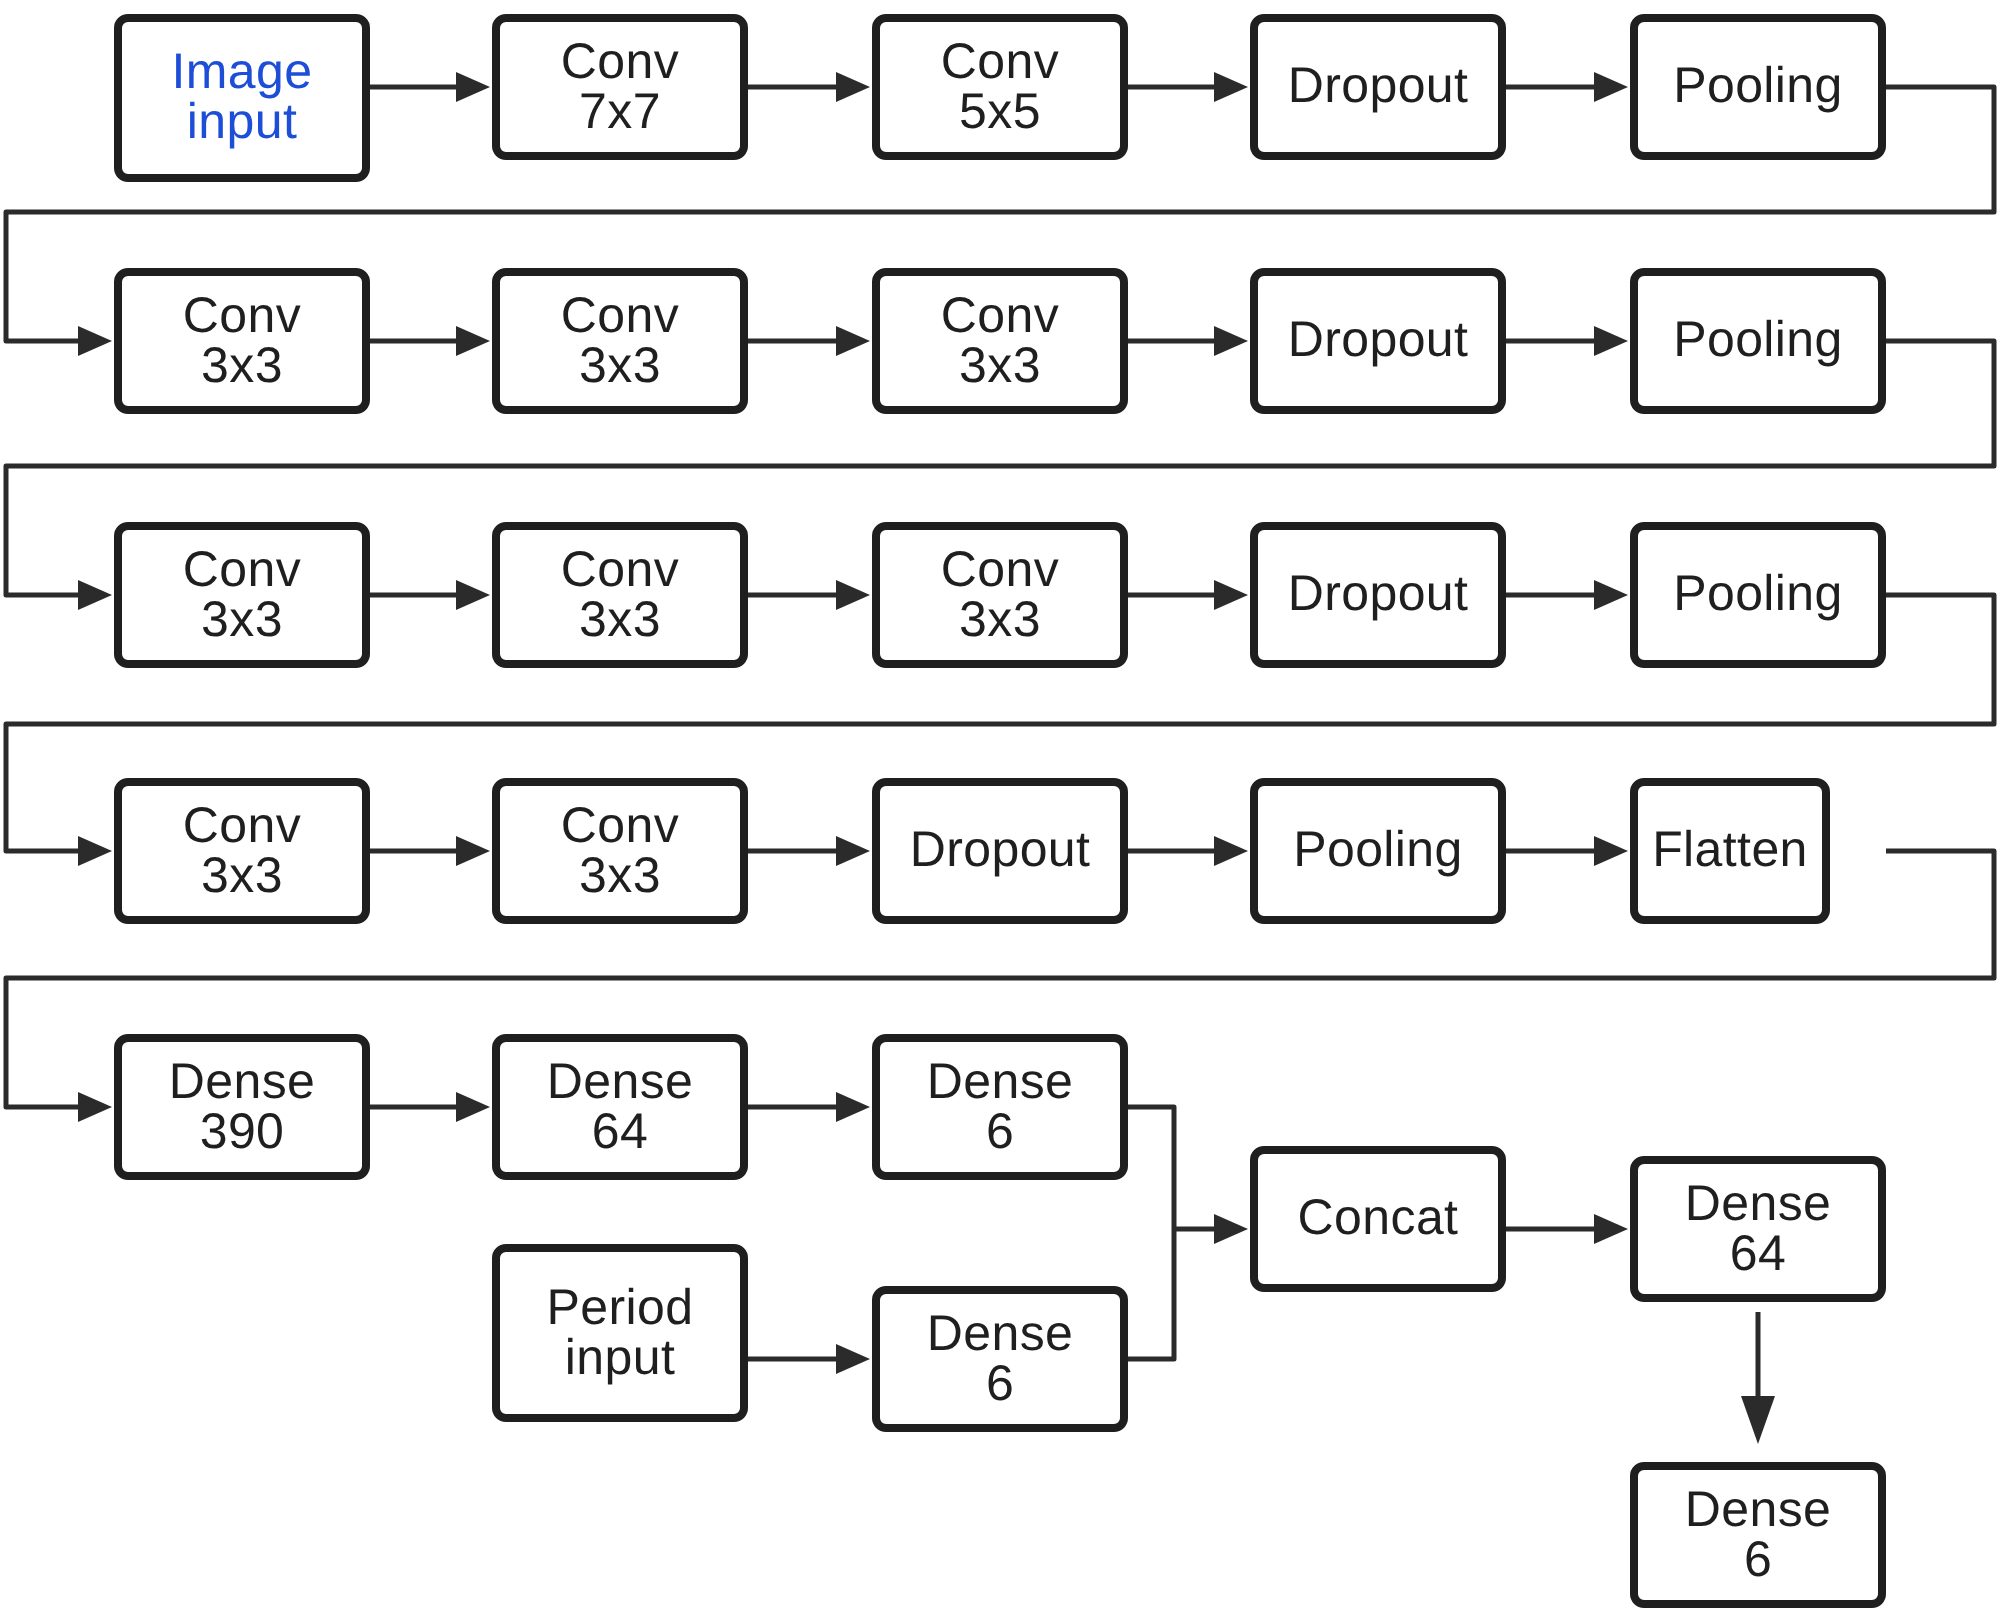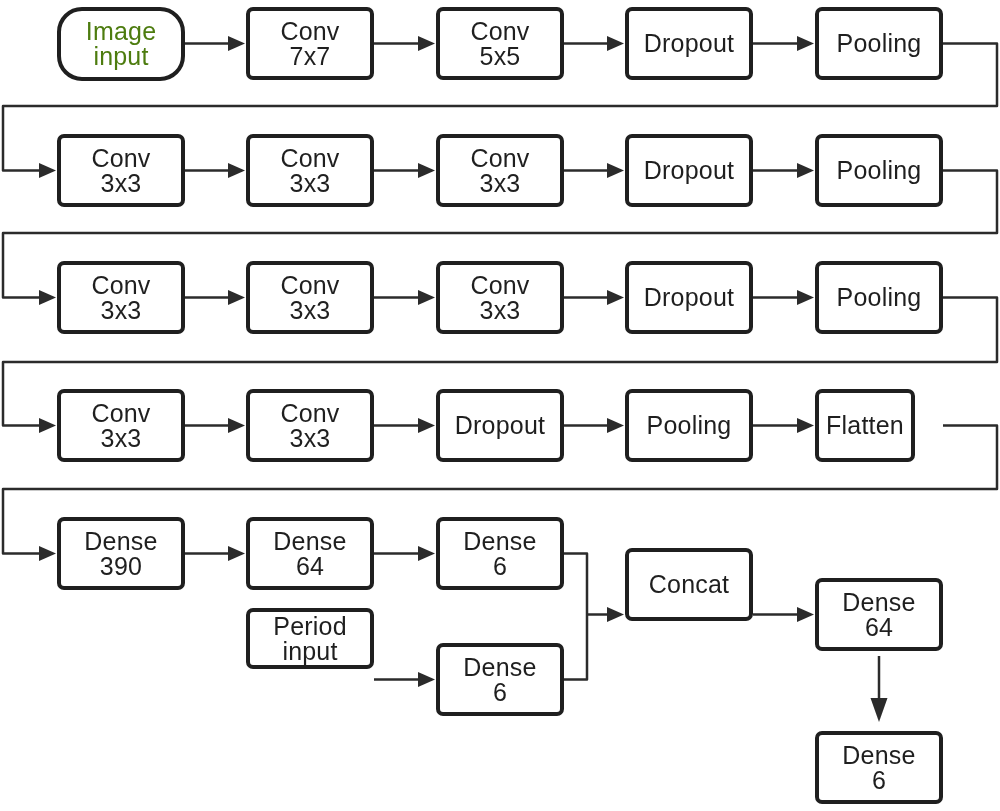--- a/index.html
+++ b/index.html
@@ -148,21 +148,21 @@
       </g>
       <g>
         <path d="M 753 614.5 H 800" fill="none" stroke="#2b2b2b" stroke-width="2.5" stroke-linejoin="round"></path>
         <polygon points="814,614.5 797,607 797,622" fill="#2b2b2b"></polygon>
       </g>
       <g>
         <path d="M 879 656 V 700" fill="none" stroke="#2b2b2b" stroke-width="2.5" stroke-linejoin="round"></path>
         <polygon points="879,722 870.5,698 887.5,698" fill="#2b2b2b"></polygon>
       </g>
     </svg>
-<div class="node" style="left: 57px; top: 7px; width: 128px; height: 74px; border-color: rgb(31, 31, 31); color: #4d7c0f; border-radius: 25px;">
+<div class="node" style="left: 57px; top: 7px; width: 128px; height: 84px; border-color: rgb(31, 31, 31); color: #1d4ed8;">
       <span>Image</span>
       <span>input</span>
     </div>
     <div class="node" style="left: 246px; top: 7px; width: 128px; height: 73px; border-color: rgb(31, 31, 31); color: rgb(31, 31, 31);">
       <span>Conv</span>
       <span>7x7</span>
     </div>
     <div class="node" style="left: 436px; top: 7px; width: 128px; height: 73px; border-color: rgb(31, 31, 31); color: rgb(31, 31, 31);">
       <span>Conv</span>
       <span>5x5</span>
@@ -231,29 +231,29 @@
       <span>390</span>
     </div>
     <div class="node" style="left: 246px; top: 517px; width: 128px; height: 73px; border-color: rgb(31, 31, 31); color: rgb(31, 31, 31);">
       <span>Dense</span>
       <span>64</span>
     </div>
     <div class="node" style="left: 436px; top: 517px; width: 128px; height: 73px; border-color: rgb(31, 31, 31); color: rgb(31, 31, 31);">
       <span>Dense</span>
       <span>6</span>
     </div>
-    <div class="node" style="left: 246px; top: 608px; width: 128px; height: 61px; border-color: rgb(31, 31, 31); color: rgb(31, 31, 31);">
+    <div class="node" style="left: 246px; top: 622px; width: 128px; height: 89px; border-color: rgb(31, 31, 31); color: rgb(31, 31, 31);">
       <span>Period</span>
       <span>input</span>
     </div>
     <div class="node" style="left: 436px; top: 643px; width: 128px; height: 73px; border-color: rgb(31, 31, 31); color: rgb(31, 31, 31);">
       <span>Dense</span>
       <span>6</span>
     </div>
-    <div class="node" style="left: 625px; top: 548px; width: 128px; height: 73px; border-color: rgb(31, 31, 31); color: rgb(31, 31, 31);">
+    <div class="node" style="left: 625px; top: 573px; width: 128px; height: 73px; border-color: rgb(31, 31, 31); color: rgb(31, 31, 31);">
       <span>Concat</span>
     </div>
     <div class="node" style="left: 815px; top: 578px; width: 128px; height: 73px; border-color: rgb(31, 31, 31); color: rgb(31, 31, 31);">
       <span>Dense</span>
       <span>64</span>
     </div>
     <div class="node" style="left: 815px; top: 731px; width: 128px; height: 73px; border-color: rgb(31, 31, 31); color: rgb(31, 31, 31);">
       <span>Dense</span>
       <span>6</span>
     </div>

